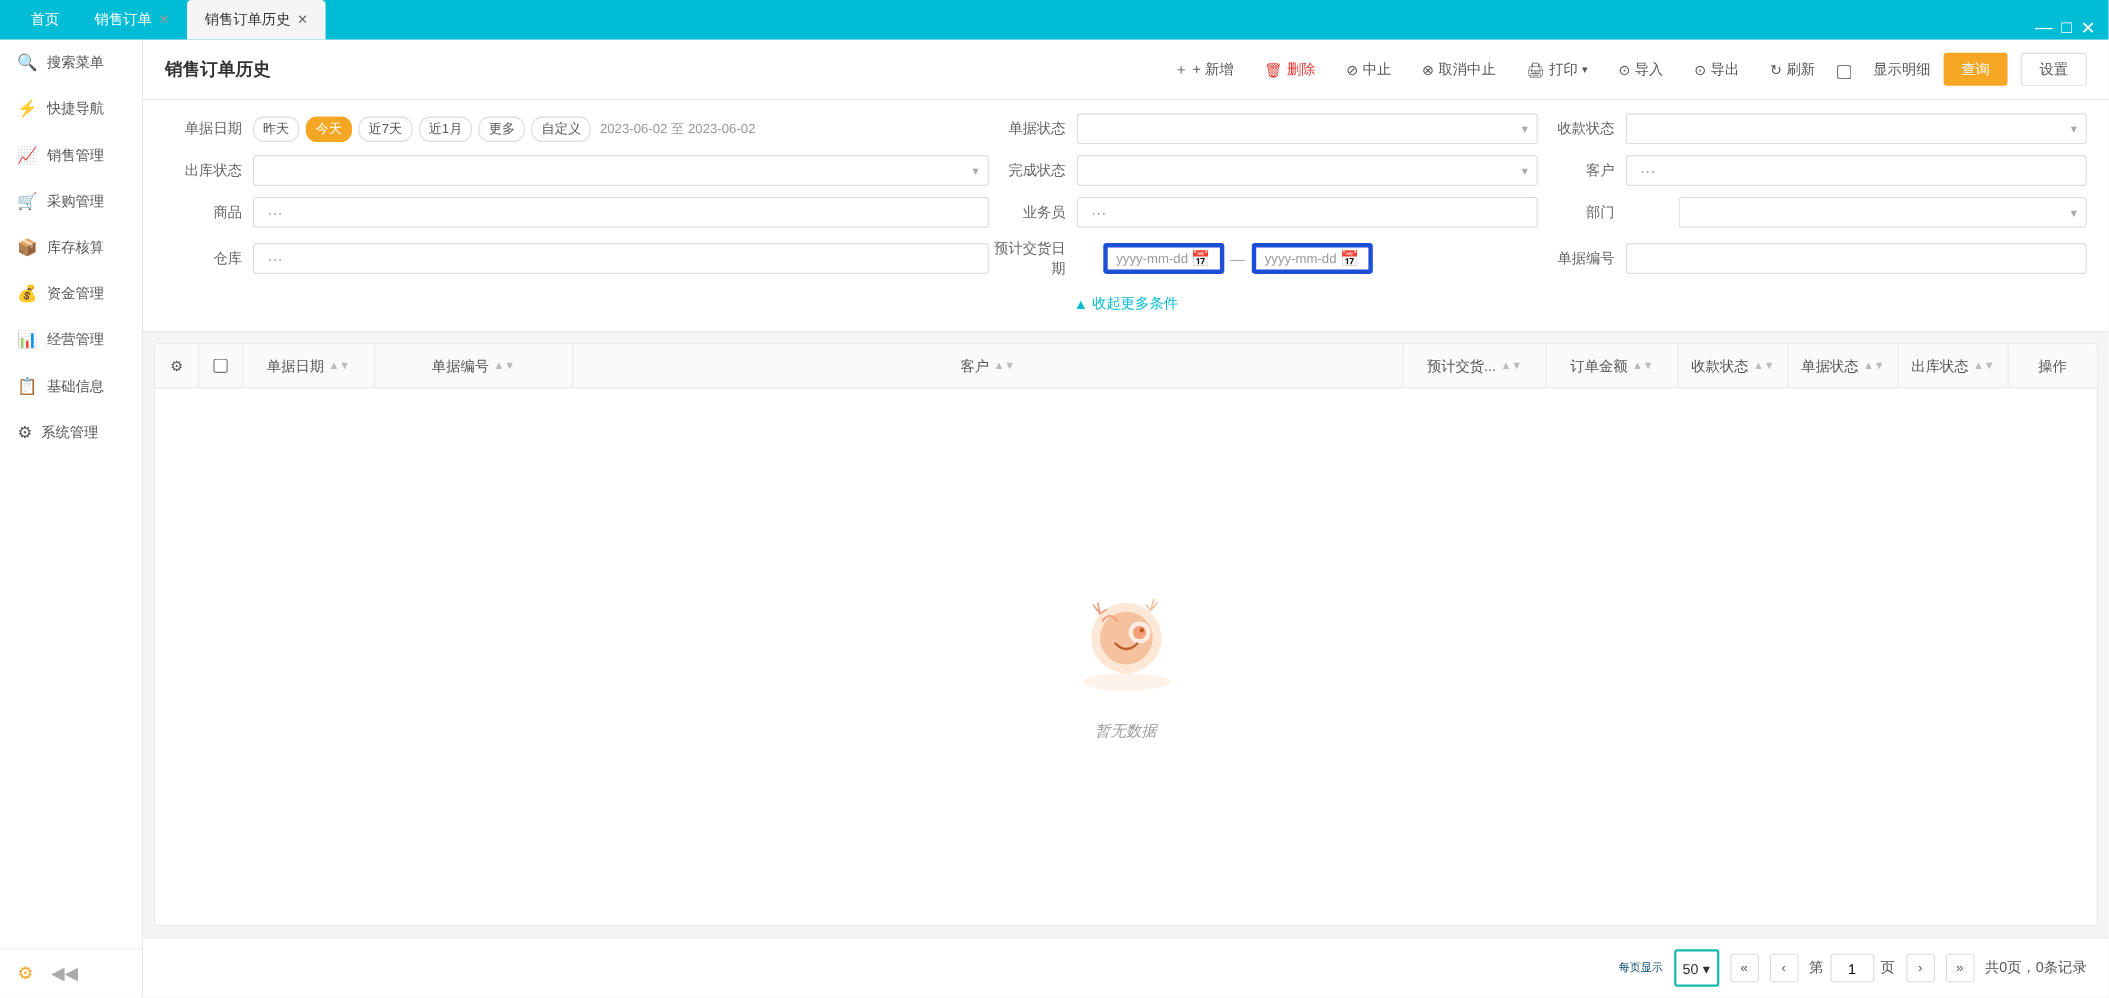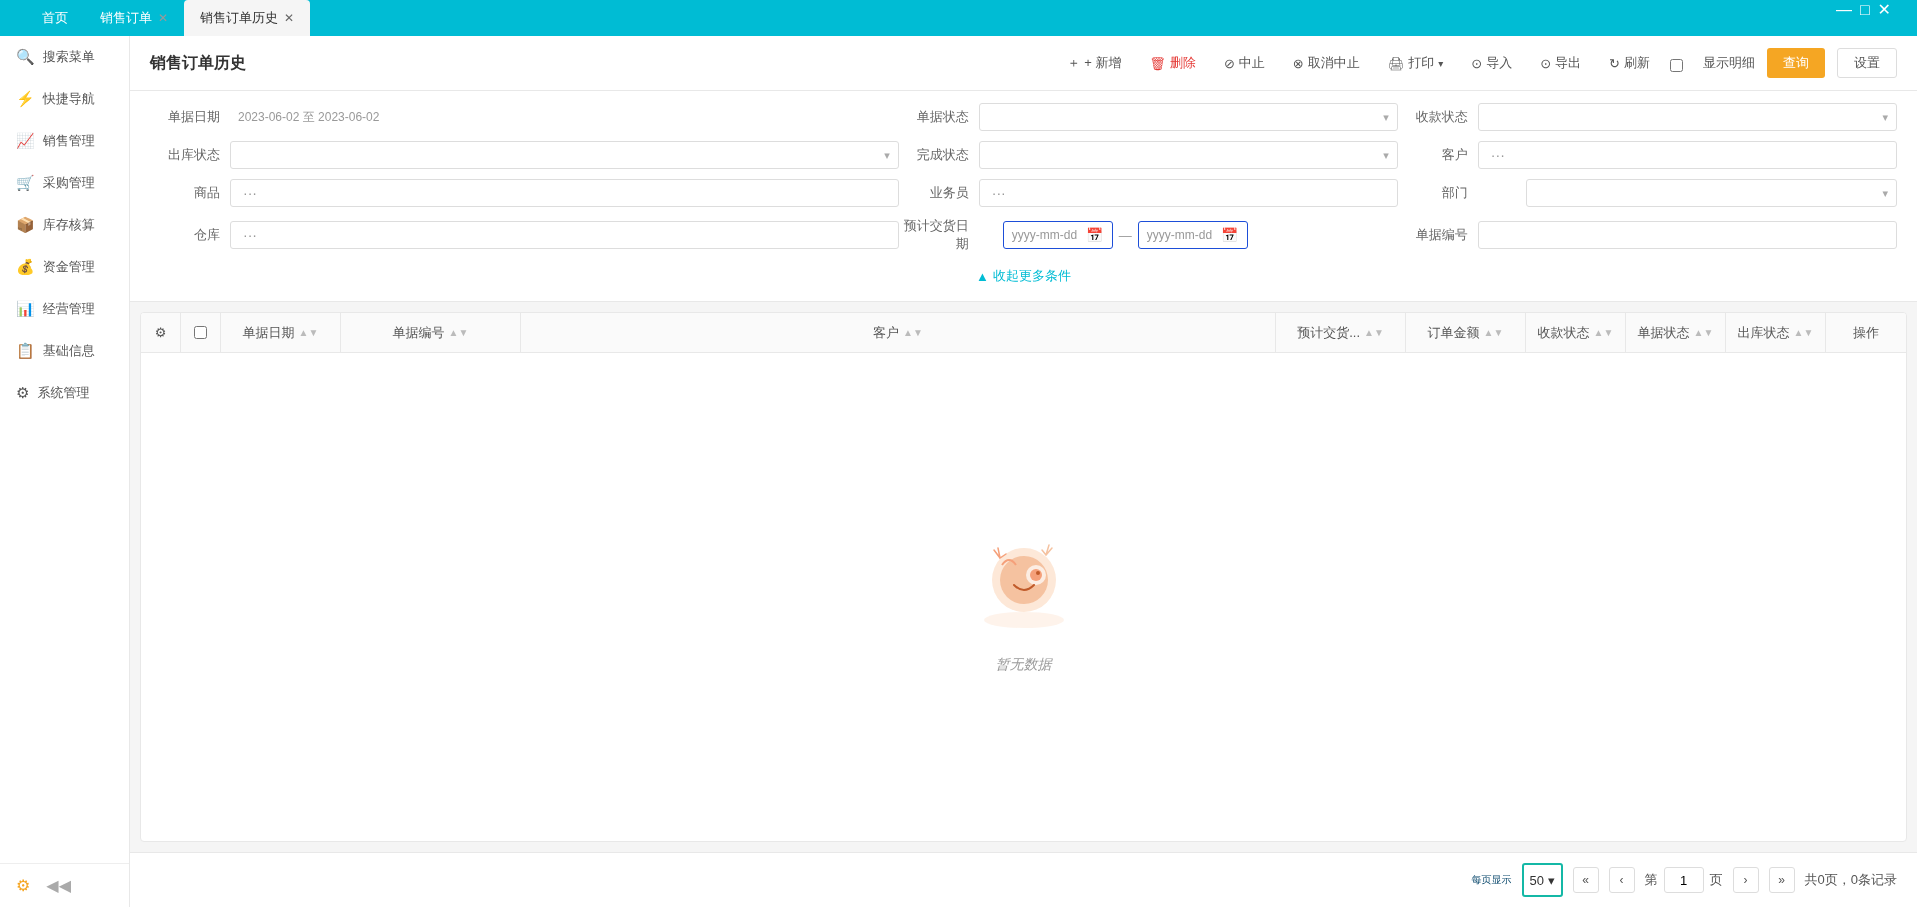--- a/index.html
+++ b/index.html
@@ -1,19 +1,19 @@
 <!DOCTYPE html>
 <html><head>
   <meta charset="utf-8">
   <style>
     * { box-sizing: border-box; margin: 0; padding: 0; }
     body { font-family: "Microsoft YaHei", Arial, sans-serif; font-size: 13px; background: #f5f5f5; color: #333; display: flex; flex-direction: column; height: 907px; overflow: hidden; }
 
     
-    .top-bar { background: #00bcd4; height: 36px; display: flex; align-items: flex-start; padding: 0 26px; gap: 0; flex-shrink: 0; }
+    .top-bar { background: #00bcd4; height: 36px; display: flex; align-items: flex-end; padding: 0 12px; gap: 0; flex-shrink: 0; }
     .tab-item { height: 36px; display: flex; align-items: center; padding: 0 16px; font-size: 13px; color: #fff; cursor: pointer; position: relative; gap: 6px; }
     .tab-item.active { background: #f5f5f5; color: #333; border-radius: 4px 4px 0 0; }
     .tab-item .close-icon { font-size: 12px; color: #999; cursor: pointer; }
     .tab-item.active .close-icon { color: #666; }
     .tab-home { color: #fff; background: transparent; }
     .top-right { margin-left: auto; display: flex; align-items: center; gap: 8px; }
     .top-right-icon { color: #fff; font-size: 16px; cursor: pointer; }
 
     
     .layout { display: flex; flex: 1; overflow: hidden; }
@@ -50,21 +50,21 @@
     .date-btn.active { background: #f5a623; color: #fff; border-color: #f5a623; }
     .date-range-text { color: #999; font-size: 12px; margin-left: 8px; }
     .select-control { border: 1px solid #ddd; border-radius: 3px; height: 28px; padding: 0 8px; font-size: 13px; min-width: 160px; display: flex; align-items: center; justify-content: space-between; cursor: pointer; color: #999; }
     .select-control .caret { color: #aaa; font-size: 11px; }
     .input-control { border: 1px solid #ddd; border-radius: 3px; height: 28px; padding: 0 8px; font-size: 13px; min-width: 160px; color: #999; display: flex; align-items: center; }
     .ellipsis-btn { color: #999; cursor: pointer; margin-left: 4px; font-size: 14px; }
     .filter-col { display: flex; align-items: center; flex: 1; }
     .collapse-row { display: flex; justify-content: center; padding: 4px 0; }
     .collapse-btn { color: #00bcd4; font-size: 13px; cursor: pointer; display: flex; align-items: center; gap: 4px; }
     .date-input-wrap { display: flex; align-items: center; gap: 6px; }
-    .date-input { border: 1px solid #1d4ed8; border-radius: 3px; height: 28px; padding: 0 8px; font-size: 12px; width: 110px; color: #999; display: flex; align-items: center; justify-content: space-between; }
+    .date-input { border: 4px solid #1d4ed8; border-radius: 3px; height: 28px; padding: 0 8px; font-size: 12px; width: 110px; color: #999; display: flex; align-items: center; justify-content: space-between; }
     .date-sep { color: #999; }
     .cal-icon { font-size: 14px; color: #aaa; cursor: pointer; }
 
     
     .table-area { flex: 1; background: #fff; margin: 10px; border-radius: 4px; border: 1px solid #e8e8e8; display: flex; flex-direction: column; overflow: hidden; }
     .table-header { display: flex; align-items: center; background: #fafafa; border-bottom: 1px solid #e8e8e8; height: 40px; }
     .th-cell { display: flex; align-items: center; justify-content: center; font-size: 13px; color: #555; font-weight: 500; padding: 0 8px; border-right: 1px solid #e8e8e8; height: 100%; gap: 4px; }
     .th-cell .sort-icon { font-size: 10px; color: #bbb; display: flex; flex-direction: column; line-height: 1; }
     .th-settings { width: 40px; justify-content: center; }
     .th-check { width: 40px; }
@@ -206,20 +206,28 @@
         <button class="btn-setting">设置</button>
       </div>
     </div>
 
     <div class="filter-area">
 
       <div class="filter-row">
         <div class="filter-col" style="flex:1.5;">
           <span class="filter-label">单据日期</span>
           <div class="filter-control">
+            <div class="date-quick">
+              <span class="date-btn">昨天</span>
+              <span class="date-btn active">今天</span>
+              <span class="date-btn">近7天</span>
+              <span class="date-btn">近1月</span>
+              <span class="date-btn">更多</span>
+              <span class="date-btn">自定义</span>
+            </div>
             <span class="date-range-text">2023-06-02 至 2023-06-02</span>
           </div>
         </div>
         <div class="filter-col" style="flex:1;">
           <span class="filter-label">单据状态</span>
           <div class="select-control" style="min-width:200px;flex:1;">
             <span></span>
             <span class="caret">▾</span>
           </div>
         </div>

